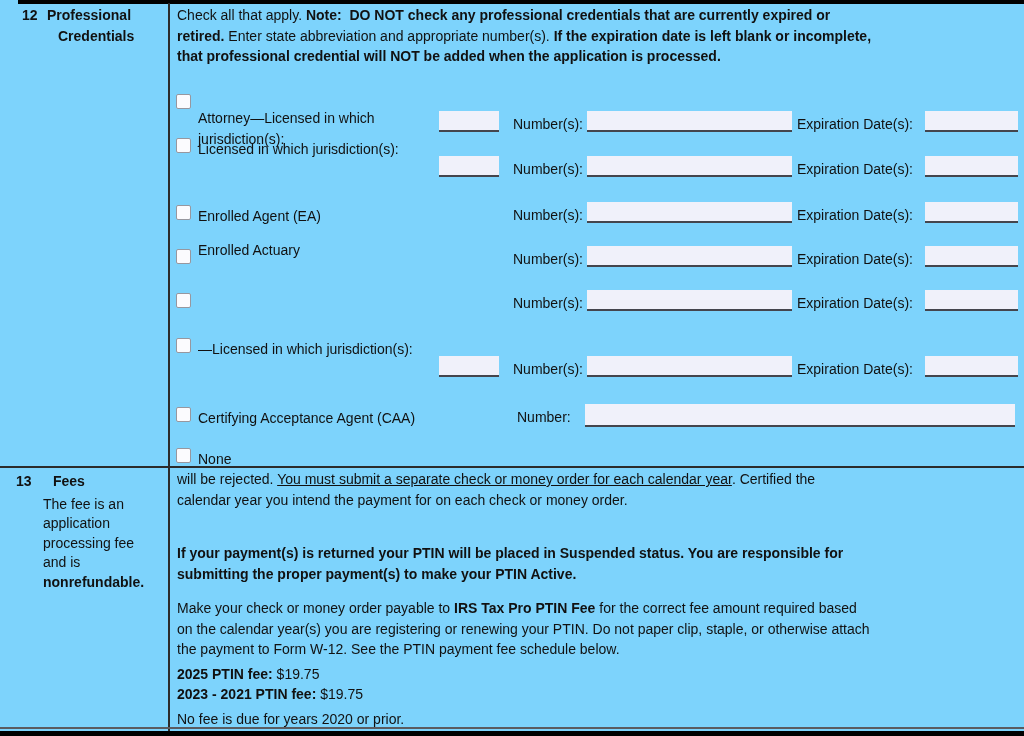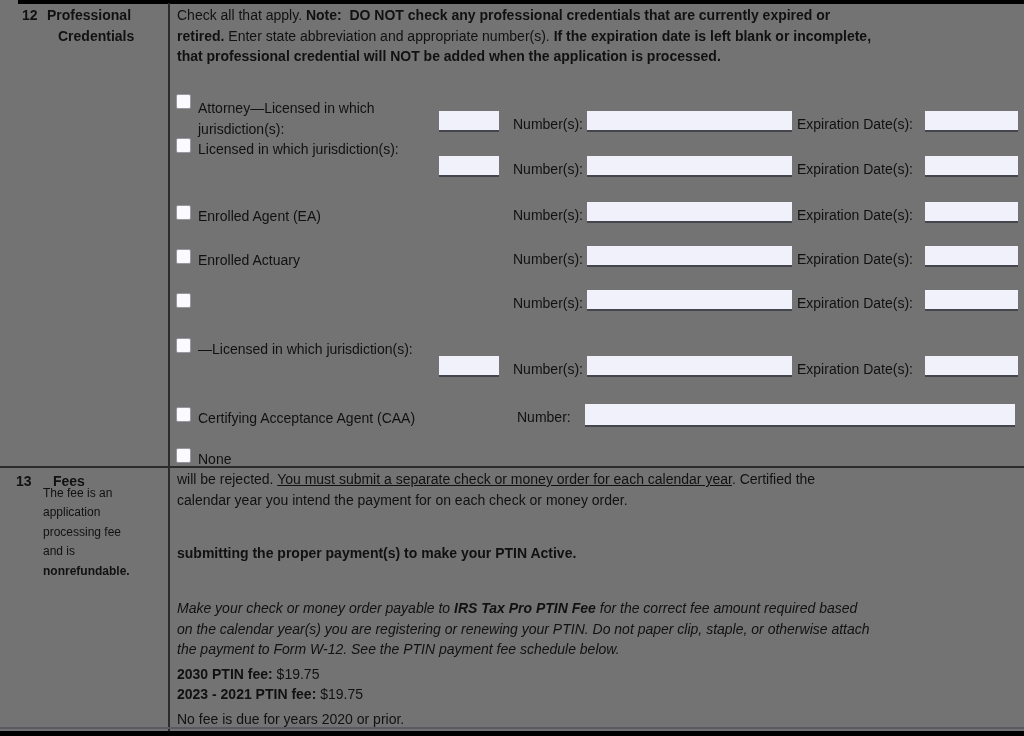--- a/index.html
+++ b/index.html
@@ -1,17 +1,17 @@
 <!DOCTYPE html>
 <html><head>
 <meta charset="utf-8">
 <style>
   html,body { margin:0; padding:0; background:#fff; }
   .canvas {
-    position:relative; width:1024px; height:736px; background:#737373;
+    position:relative; width:1024px; height:736px; background:#7dd3fc;
     font-family:"Liberation Sans", sans-serif; color:#111111; overflow:hidden;
   }
   .abs { position:absolute; }
   .b { font-weight:700; }
   .u { text-decoration:underline; }
   .rich { white-space:pre; }
   .hdr { font-size:14px; font-weight:700; line-height:16px; }
   .body-text { font-size:14px; line-height:20.5px; }
   .row-label { font-size:14px; line-height:21px; }
   .inline-label { font-size:14px; line-height:21px; }
@@ -41,21 +41,21 @@
   <div class="abs hdr" style="left:47px; top:7px;">Professional</div>
   <div class="abs hdr" style="left:58px; top:28px;">Credentials</div>
 
   <div class="abs body-text" style="left:177px; top:5px; width:845px;">
     <div class="rich"><span>Check all that apply. </span><span class="b">Note:  DO NOT check any professional credentials that are currently expired or</span></div>
     <div class="rich"><span class="b">retired.</span><span> Enter state abbreviation and appropriate number(s). </span><span class="b">If the expiration date is left blank or incomplete,</span></div>
     <div class="rich"><span class="b">that professional credential will NOT be added when the application is processed.</span></div>
   </div>
 
   <div class="abs checkbox" style="left:176px; top:94px;"></div>
-  <div class="abs row-label" style="left:198px; top:98px;">
+  <div class="abs row-label" style="left:198px; top:108px;">
     <div>Attorney—Licensed in which</div>
     <div>jurisdiction(s):</div>
   </div>
   <div class="abs field" style="left:439px; top:111px; width:60px;"></div>
   <div class="abs inline-label" style="left:513px; top:114px;">Number(s):</div>
   <div class="abs field" style="left:587px; top:111px; width:205px;"></div>
   <div class="abs inline-label" style="left:797px; top:114px;">Expiration Date(s):</div>
   <div class="abs field" style="left:925px; top:111px; width:93px;"></div>
 
   <div class="abs checkbox" style="left:176px; top:138px;"></div>
@@ -69,21 +69,21 @@
   <div class="abs field" style="left:925px; top:156px; width:93px;"></div>
 
   <div class="abs checkbox" style="left:176px; top:205px;"></div>
   <div class="abs row-label" style="left:198px; top:206px;">Enrolled Agent (EA)</div>
   <div class="abs inline-label" style="left:513px; top:205px;">Number(s):</div>
   <div class="abs field" style="left:587px; top:202px; width:205px;"></div>
   <div class="abs inline-label" style="left:797px; top:205px;">Expiration Date(s):</div>
   <div class="abs field" style="left:925px; top:202px; width:93px;"></div>
 
   <div class="abs checkbox" style="left:176px; top:249px;"></div>
-  <div class="abs row-label" style="left:198px; top:250px;text-align:right;">Enrolled Actuary</div>
+  <div class="abs row-label" style="left:198px; top:240px;text-align:right;">Enrolled Actuary</div>
   <div class="abs inline-label" style="left:513px; top:249px;">Number(s):</div>
   <div class="abs field" style="left:587px; top:246px; width:205px;"></div>
   <div class="abs inline-label" style="left:797px; top:249px;">Expiration Date(s):</div>
   <div class="abs field" style="left:925px; top:246px; width:93px;"></div>
 
   <div class="abs checkbox" style="left:176px; top:293px;"></div>
   <div class="abs inline-label" style="left:513px; top:293px;">Number(s):</div>
   <div class="abs field" style="left:587px; top:290px; width:205px;"></div>
   <div class="abs inline-label" style="left:797px; top:293px;">Expiration Date(s):</div>
   <div class="abs field" style="left:925px; top:290px; width:93px;"></div>
@@ -102,45 +102,46 @@
   <div class="abs row-label" style="left:198px; top:408px;">Certifying Acceptance Agent (CAA)</div>
   <div class="abs inline-label" style="left:517px; top:407px;">Number:</div>
   <div class="abs field" style="left:585px; top:404px; width:430px; height:23px;"></div>
 
   <div class="abs checkbox" style="left:176px; top:448px;"></div>
   <div class="abs row-label" style="left:198px; top:449px;">None</div>
 
   <div class="abs hdr" style="left:16px; top:473px;">13</div>
   <div class="abs hdr" style="left:53px; top:473px;">Fees</div>
 
-  <div class="abs" style="left:43px; top:484px; width:130px; font-size:12px; line-height:19.4px;">
+  <div class="abs" style="left:43px; top:495px; width:130px; font-size:14px; line-height:19.4px;">
     <div class="rich"><span>The fee is an</span></div>
     <div class="rich"><span>application</span></div>
     <div class="rich"><span>processing fee</span></div>
     <div class="rich"><span>and is</span></div>
     <div class="rich"><span class="b">nonrefundable.</span></div>
   </div>
 
   <div class="abs body-text" style="left:177px; top:469px; width:845px;">
     <div class="rich"><span>will be rejected. </span><span class="u">You must submit a separate check or money order for each calendar year</span><span>. Certified the</span></div>
     <div class="rich"><span>calendar year you intend the payment for on each check or money order.</span></div>
   </div>
 
   <div class="abs body-text" style="left:177px; top:543px; width:845px;">
+    <div class="rich"><span class="b">If your payment(s) is returned your PTIN will be placed in Suspended status. You are responsible for</span></div>
     <div class="rich"><span class="b">submitting the proper payment(s) to make your PTIN Active.</span></div>
   </div>
 
-  <div class="abs body-text" style="left:177px; top:598px; width:845px;font-style:italic;">
+  <div class="abs body-text" style="left:177px; top:598px; width:845px;">
     <div class="rich"><span>Make your check or money order payable to </span><span class="b">IRS Tax Pro PTIN Fee</span><span> for the correct fee amount required based</span></div>
     <div class="rich"><span>on the calendar year(s) you are registering or renewing your PTIN. Do not paper clip, staple, or otherwise attach</span></div>
     <div class="rich"><span>the payment to Form W-12. See the PTIN payment fee schedule below.</span></div>
   </div>
 
   <div class="abs body-text" style="left:177px; top:664px; width:845px; line-height:20px;">
-    <div class="rich"><span class="b">2030 PTIN fee:</span><span> $19.75</span></div>
+    <div class="rich"><span class="b">2025 PTIN fee:</span><span> $19.75</span></div>
     <div class="rich"><span class="b">2023 - 2021 PTIN fee:</span><span> $19.75</span></div>
   </div>
 
   <div class="abs body-text" style="left:177px; top:709px; width:845px;">
     <div class="rich"><span>No fee is due for years 2020 or prior.</span></div>
   </div>
 
 </div>
 
 </body></html>

